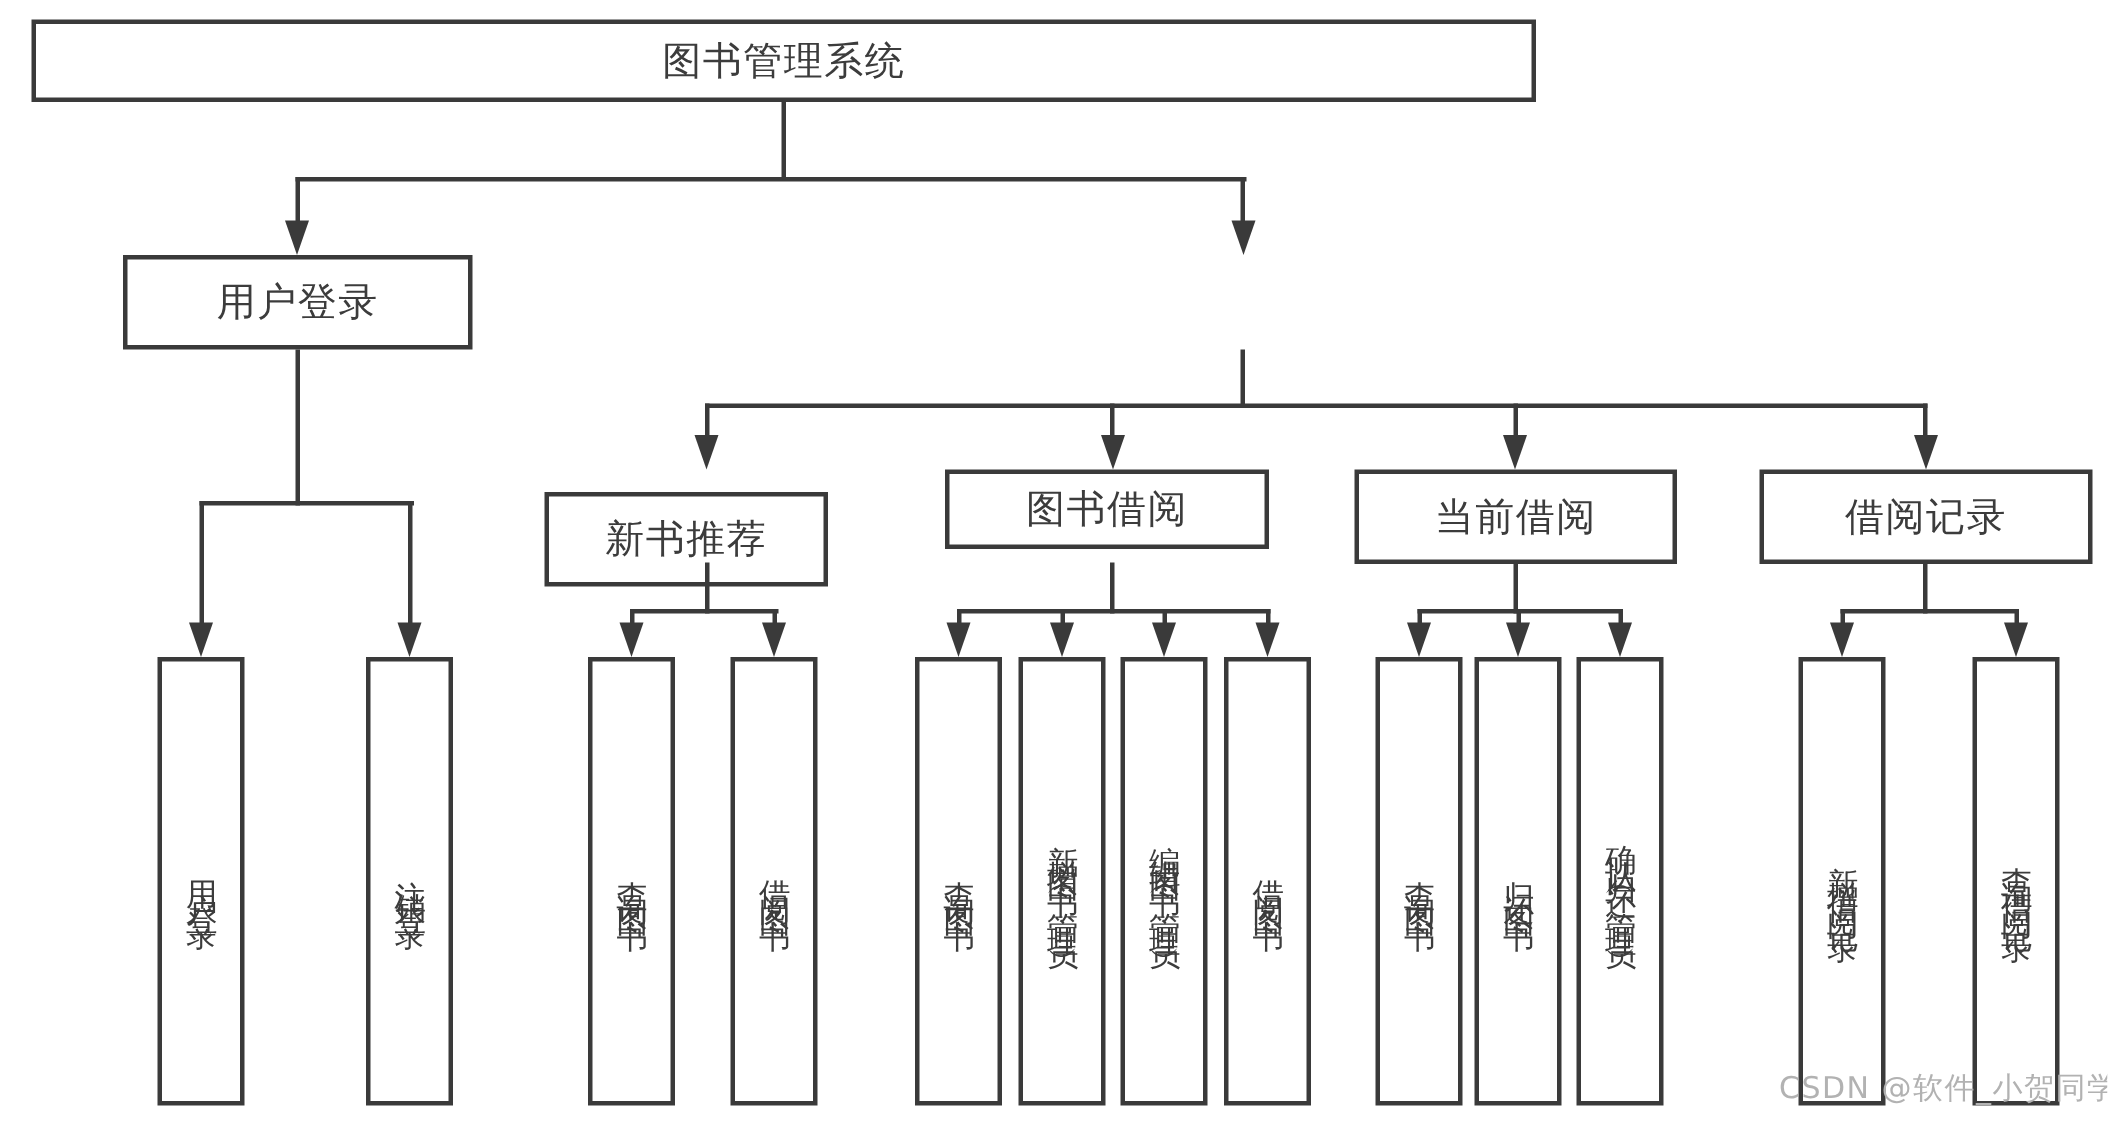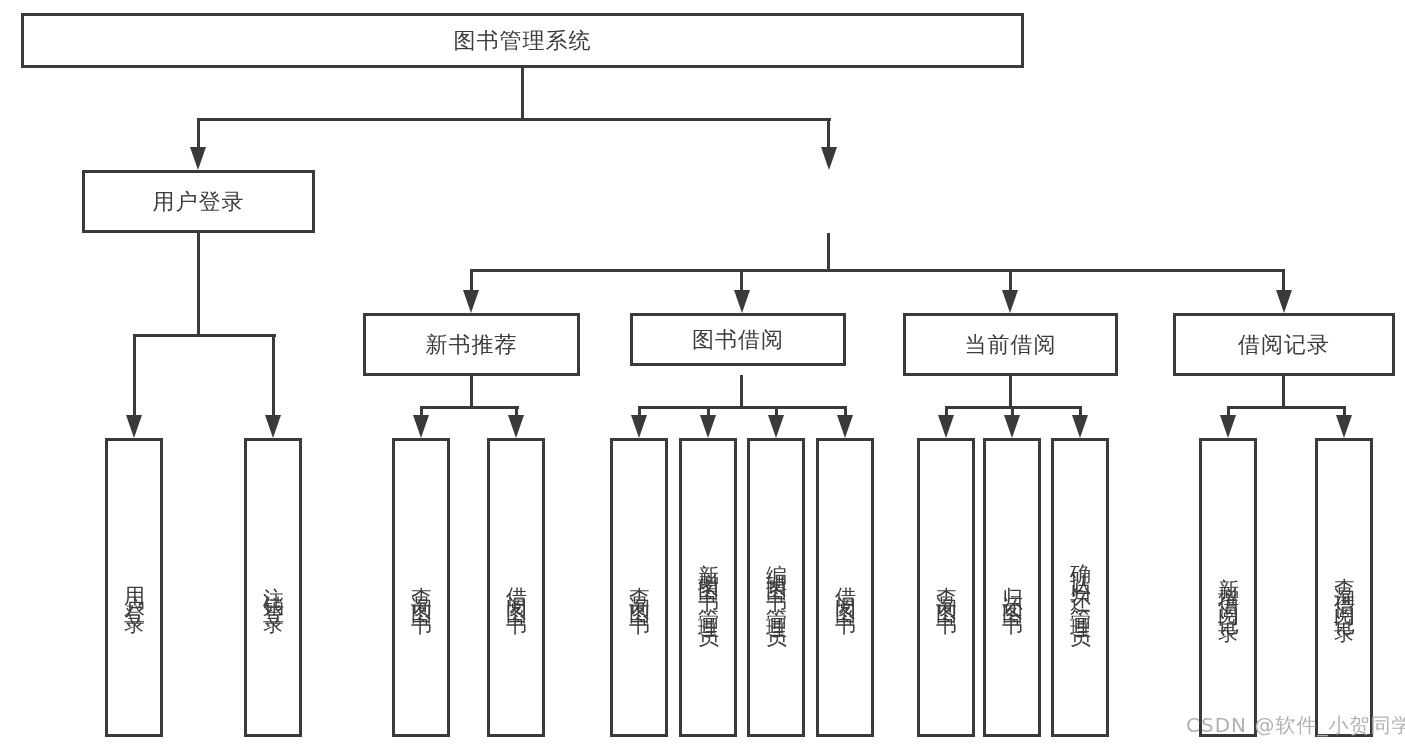--- a/index.html
+++ b/index.html
@@ -4,21 +4,21 @@
 <style>
   html,body{margin:0;padding:0;background:#ffffff;}
   .canvas{
     position:relative;width:1405px;height:747px;background:#ffffff;
     font-family:"DejaVu Sans","Liberation Sans",sans-serif;overflow:hidden;
   }
   .box{
     position:absolute;box-sizing:border-box;border:3px solid #3a3a3a;background:#ffffff;
     display:flex;align-items:center;justify-content:center;color:#3c3c3c;
   }
-  .hlabel{font-size:22px;letter-spacing:1px;white-space:nowrap;}
+  .hlabel{font-size:26px;letter-spacing:1px;white-space:nowrap;}
   .vbox .vlabel{
     writing-mode:vertical-rl;text-orientation:mixed;
     font-size:21px;line-height:1;letter-spacing:9px;white-space:nowrap;
   }
   .vline{position:absolute;width:3px;background:#3a3a3a;}
   .hline{position:absolute;height:3px;background:#3a3a3a;}
   .arrow{
     position:absolute;width:0;height:0;
     border-left:8px solid transparent;border-right:8px solid transparent;
     border-top:23px solid #3a3a3a;
@@ -55,21 +55,21 @@
   <div class="hline" style="left:470px;top:269px;width:815px;"></div>
   <div class="vline" style="left:470px;top:269px;height:24px;"></div>
   <div class="arrow" style="left:463px;top:290px;"></div>
   <div class="vline" style="left:740px;top:269px;height:24px;"></div>
   <div class="arrow" style="left:734px;top:290px;"></div>
   <div class="vline" style="left:1009px;top:269px;height:24px;"></div>
   <div class="arrow" style="left:1002px;top:290px;"></div>
   <div class="vline" style="left:1282px;top:269px;height:24px;"></div>
   <div class="arrow" style="left:1276px;top:290px;"></div>
 
-  <div class="box hlabel" style="left:363px;top:313px;width:217px;height:63px;">新书推荐</div>
+  <div class="box hlabel" style="left:363px;top:328px;width:189px;height:63px;">新书推荐</div>
   <div class="box hlabel" style="left:630px;top:313px;width:216px;height:53px;">图书借阅</div>
   <div class="box hlabel" style="left:903px;top:313px;width:215px;height:63px;">当前借阅</div>
   <div class="box hlabel" style="left:1173px;top:313px;width:222px;height:63px;">借阅记录</div>
 
   <div class="vline" style="left:470px;top:375px;height:34px;"></div>
   <div class="hline" style="left:420px;top:406px;width:99px;"></div>
   <div class="vline" style="left:420px;top:406px;height:12px;"></div>
   <div class="arrow" style="left:413px;top:415px;"></div>
   <div class="vline" style="left:515px;top:406px;height:12px;"></div>
   <div class="arrow" style="left:508px;top:415px;"></div>

